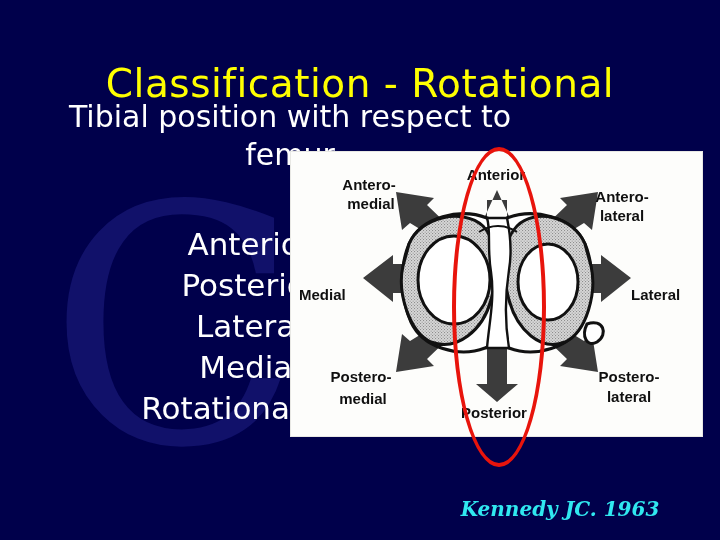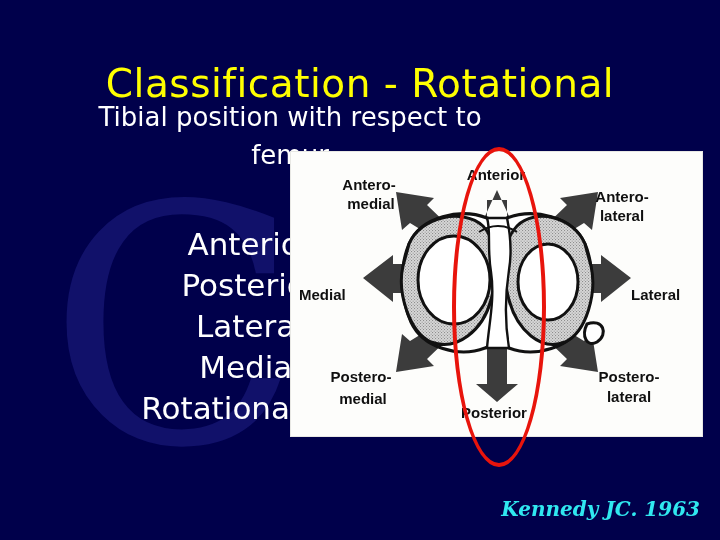--- a/index.html
+++ b/index.html
@@ -49,21 +49,21 @@
   }
 
   
   #subtitle {
     position: absolute;
     left: 40px;
     top: 98px;
     width: 500px;
     text-align: center;
     color: #ffffff;
-    font-size: 26px;
+    font-size: 30px;
     line-height: 38px;
   }
 
   
   #bullet-list {
     position: absolute;
     left: 40px;
     top: 224px;
     width: 420px;
     text-align: center;
@@ -98,21 +98,21 @@
     box-sizing: border-box;
     background: transparent;
   }
 
   
   #citation {
     position: absolute;
     left: 420px;
     top: 497px;
     width: 280px;
-    text-align: right;
+    text-align: center;
     color: #30e8f0;
     font-family: "DejaVu Serif", serif;
     font-style: italic;
     font-weight: bold;
     font-size: 20px;
     white-space: nowrap;
   }
 
   .fig-label {
     font-family: "Liberation Sans", sans-serif;

